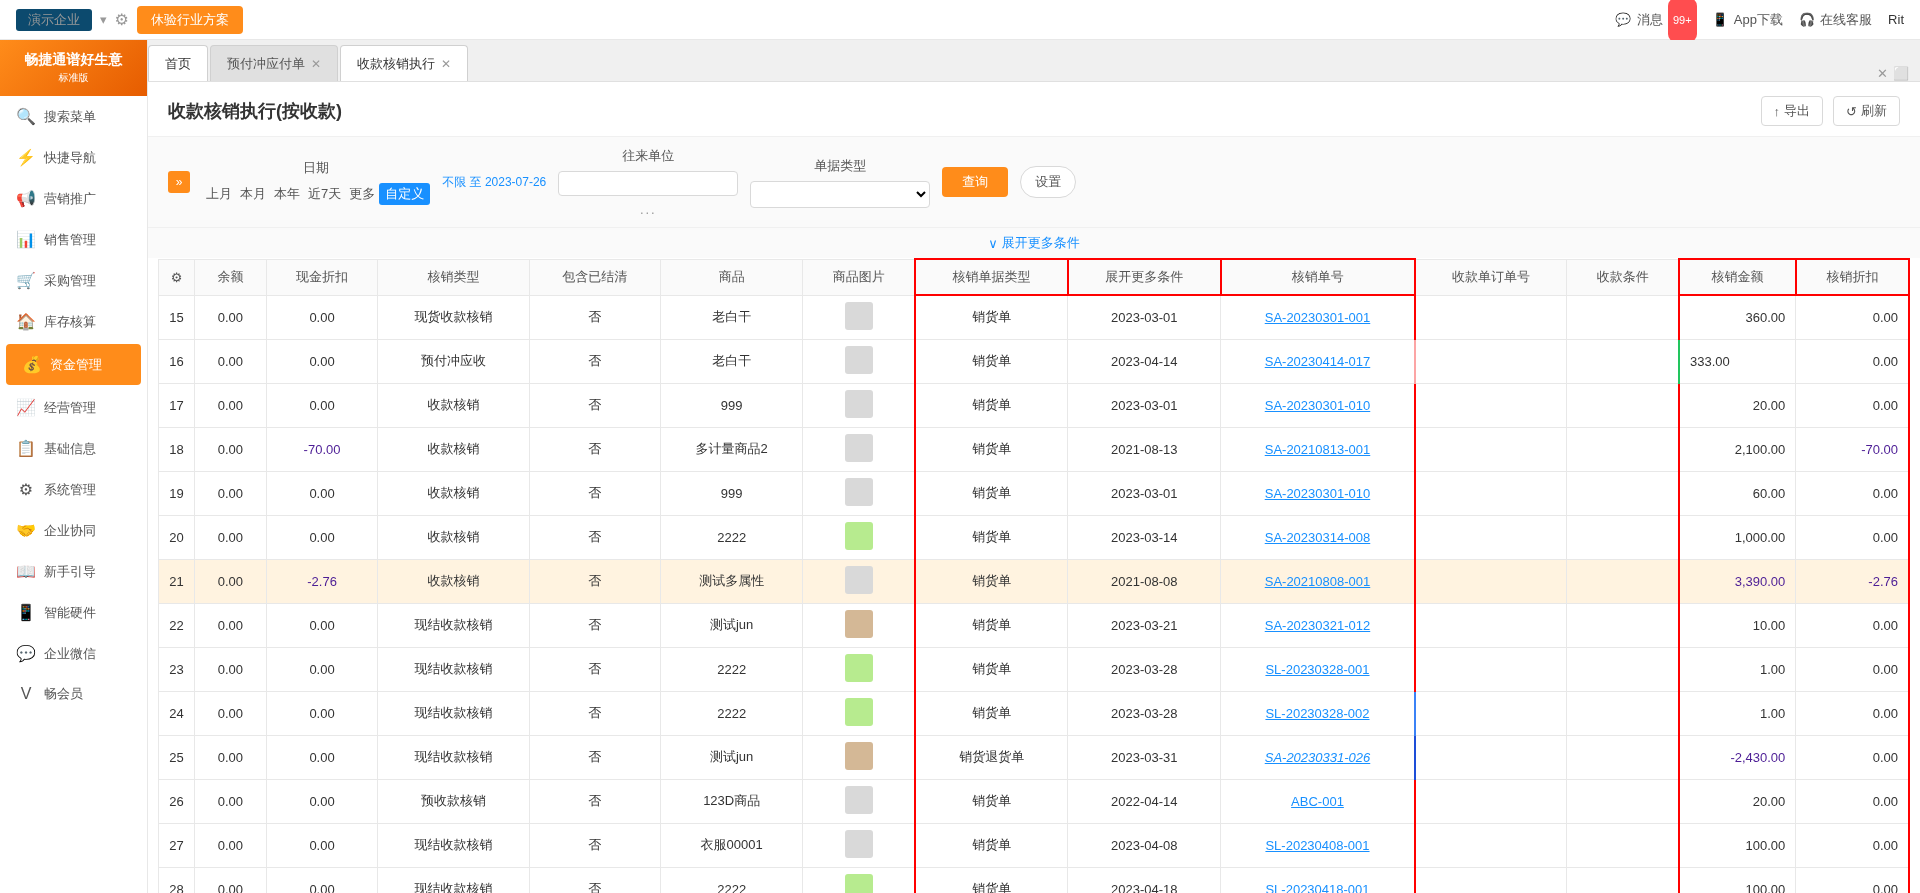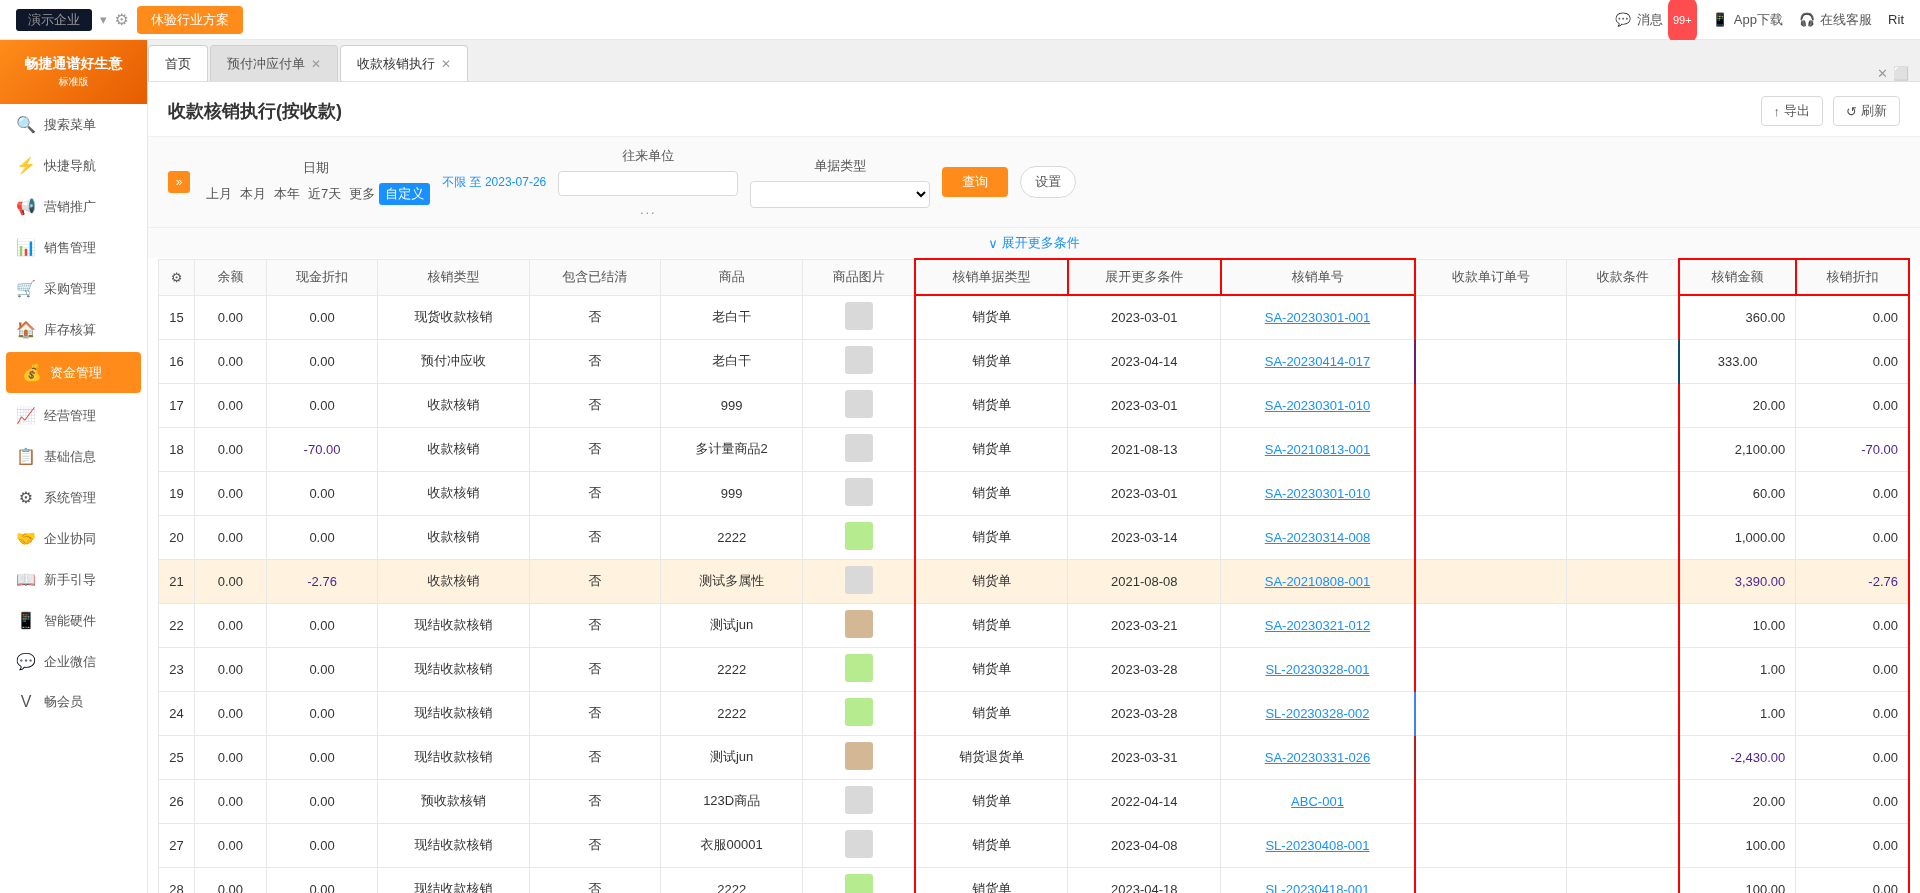--- a/index.html
+++ b/index.html
@@ -9,39 +9,39 @@
     .top-bar {
       height: 40px;
       background: #fff;
       display: flex;
       align-items: center;
       padding: 0 16px;
       border-bottom: 1px solid #e8e8e8;
       gap: 10px;
     }
     .top-bar-left { display: flex; align-items: center; gap: 8px; flex: 1; }
-    .top-bar-title { color: #999; font-size: 13px; background: #0f172a; padding: 2px 12px; border-radius: 3px; }
+    .top-bar-title { color: #999; font-size: 13px; background: #0c4a6e; padding: 2px 12px; border-radius: 3px; }
     .top-bar-gear { color: #999; font-size: 16px; cursor: pointer; }
     .btn-industry { background: #ff8c1a; color: #fff; border: none; border-radius: 4px; padding: 5px 14px; cursor: pointer; font-size: 13px; }
     .top-bar-right { display: flex; align-items: center; gap: 16px; }
     .top-bar-icon-group { display: flex; align-items: center; gap: 5px; color: #555; font-size: 13px; cursor: pointer; }
     .badge { background: #ff4d4f; color: #fff; border-radius: 8px; font-size: 11px; padding: 16px 5px; }
 
     
     .layout { display: flex; height: calc(100vh - 40px); }
     .sidebar {
       width: 148px;
       background: #fff;
       border-right: 1px solid #e8e8e8;
       display: flex;
       flex-direction: column;
       overflow: hidden;
     }
     .sidebar-logo {
-      height: 64px;
+      height: 56px;
       background: linear-gradient(135deg, #ff8c1a, #e65c00);
       display: flex;
       align-items: center;
       justify-content: center;
       color: #fff;
       font-size: 14px;
       font-weight: bold;
       flex-direction: column;
       gap: 2px;
     }
@@ -421,24 +421,24 @@
               <tr>
       <td>16</td>
       <td>0.00</td>
       <td>0.00</td>
       <td>预付冲应收</td>
       <td>否</td>
       <td>老白干</td>
       <td><div class="img-placeholder img-gray"></div></td>
       <td style="border-left: 2px solid red; border-right: 1px solid #e8e8e8;">销货单</td>
       <td>2023-04-14</td>
-      <td style="border-right: 2px solid #701a75;"><span class="blue-link">SA-20230414-017</span></td>
-      <td></td>
-      <td></td>
-      <td style="border-left: 2px solid #0c4a6e; text-align:center;">333.00</td>
+      <td style="border-right: 2px solid #fca5a5;"><span class="blue-link">SA-20230414-017</span></td>
+      <td></td>
+      <td></td>
+      <td style="border-left: 2px solid #22c55e; text-align:left;">333.00</td>
       <td style="border-right: 2px solid red; text-align:right;">0.00</td>
     </tr>
               <tr>
       <td>17</td>
       <td>0.00</td>
       <td>0.00</td>
       <td>收款核销</td>
       <td>否</td>
       <td>999</td>
       <td><div class="img-placeholder img-gray"></div></td>
@@ -565,21 +565,21 @@
               <tr>
       <td>25</td>
       <td>0.00</td>
       <td>0.00</td>
       <td>现结收款核销</td>
       <td>否</td>
       <td>测试jun</td>
       <td><div class="img-placeholder img-brown"></div></td>
       <td style="border-left: 2px solid red; border-right: 1px solid #e8e8e8;">销货退货单</td>
       <td>2023-03-31</td>
-      <td style="border-right: 2px solid #b91c1c;"><span class="blue-link">SA-20230331-026</span></td>
+      <td style="border-right: 2px solid #1d4ed8; font-style: italic;"><span class="blue-link">SA-20230331-026</span></td>
       <td></td>
       <td></td>
       <td style="border-left: 2px solid red; text-align:right;"><span class="red-text">-2,430.00</span></td>
       <td style="border-right: 2px solid red; text-align:right;">0.00</td>
     </tr>
               <tr>
       <td>26</td>
       <td>0.00</td>
       <td>0.00</td>
       <td>预收款核销</td>

